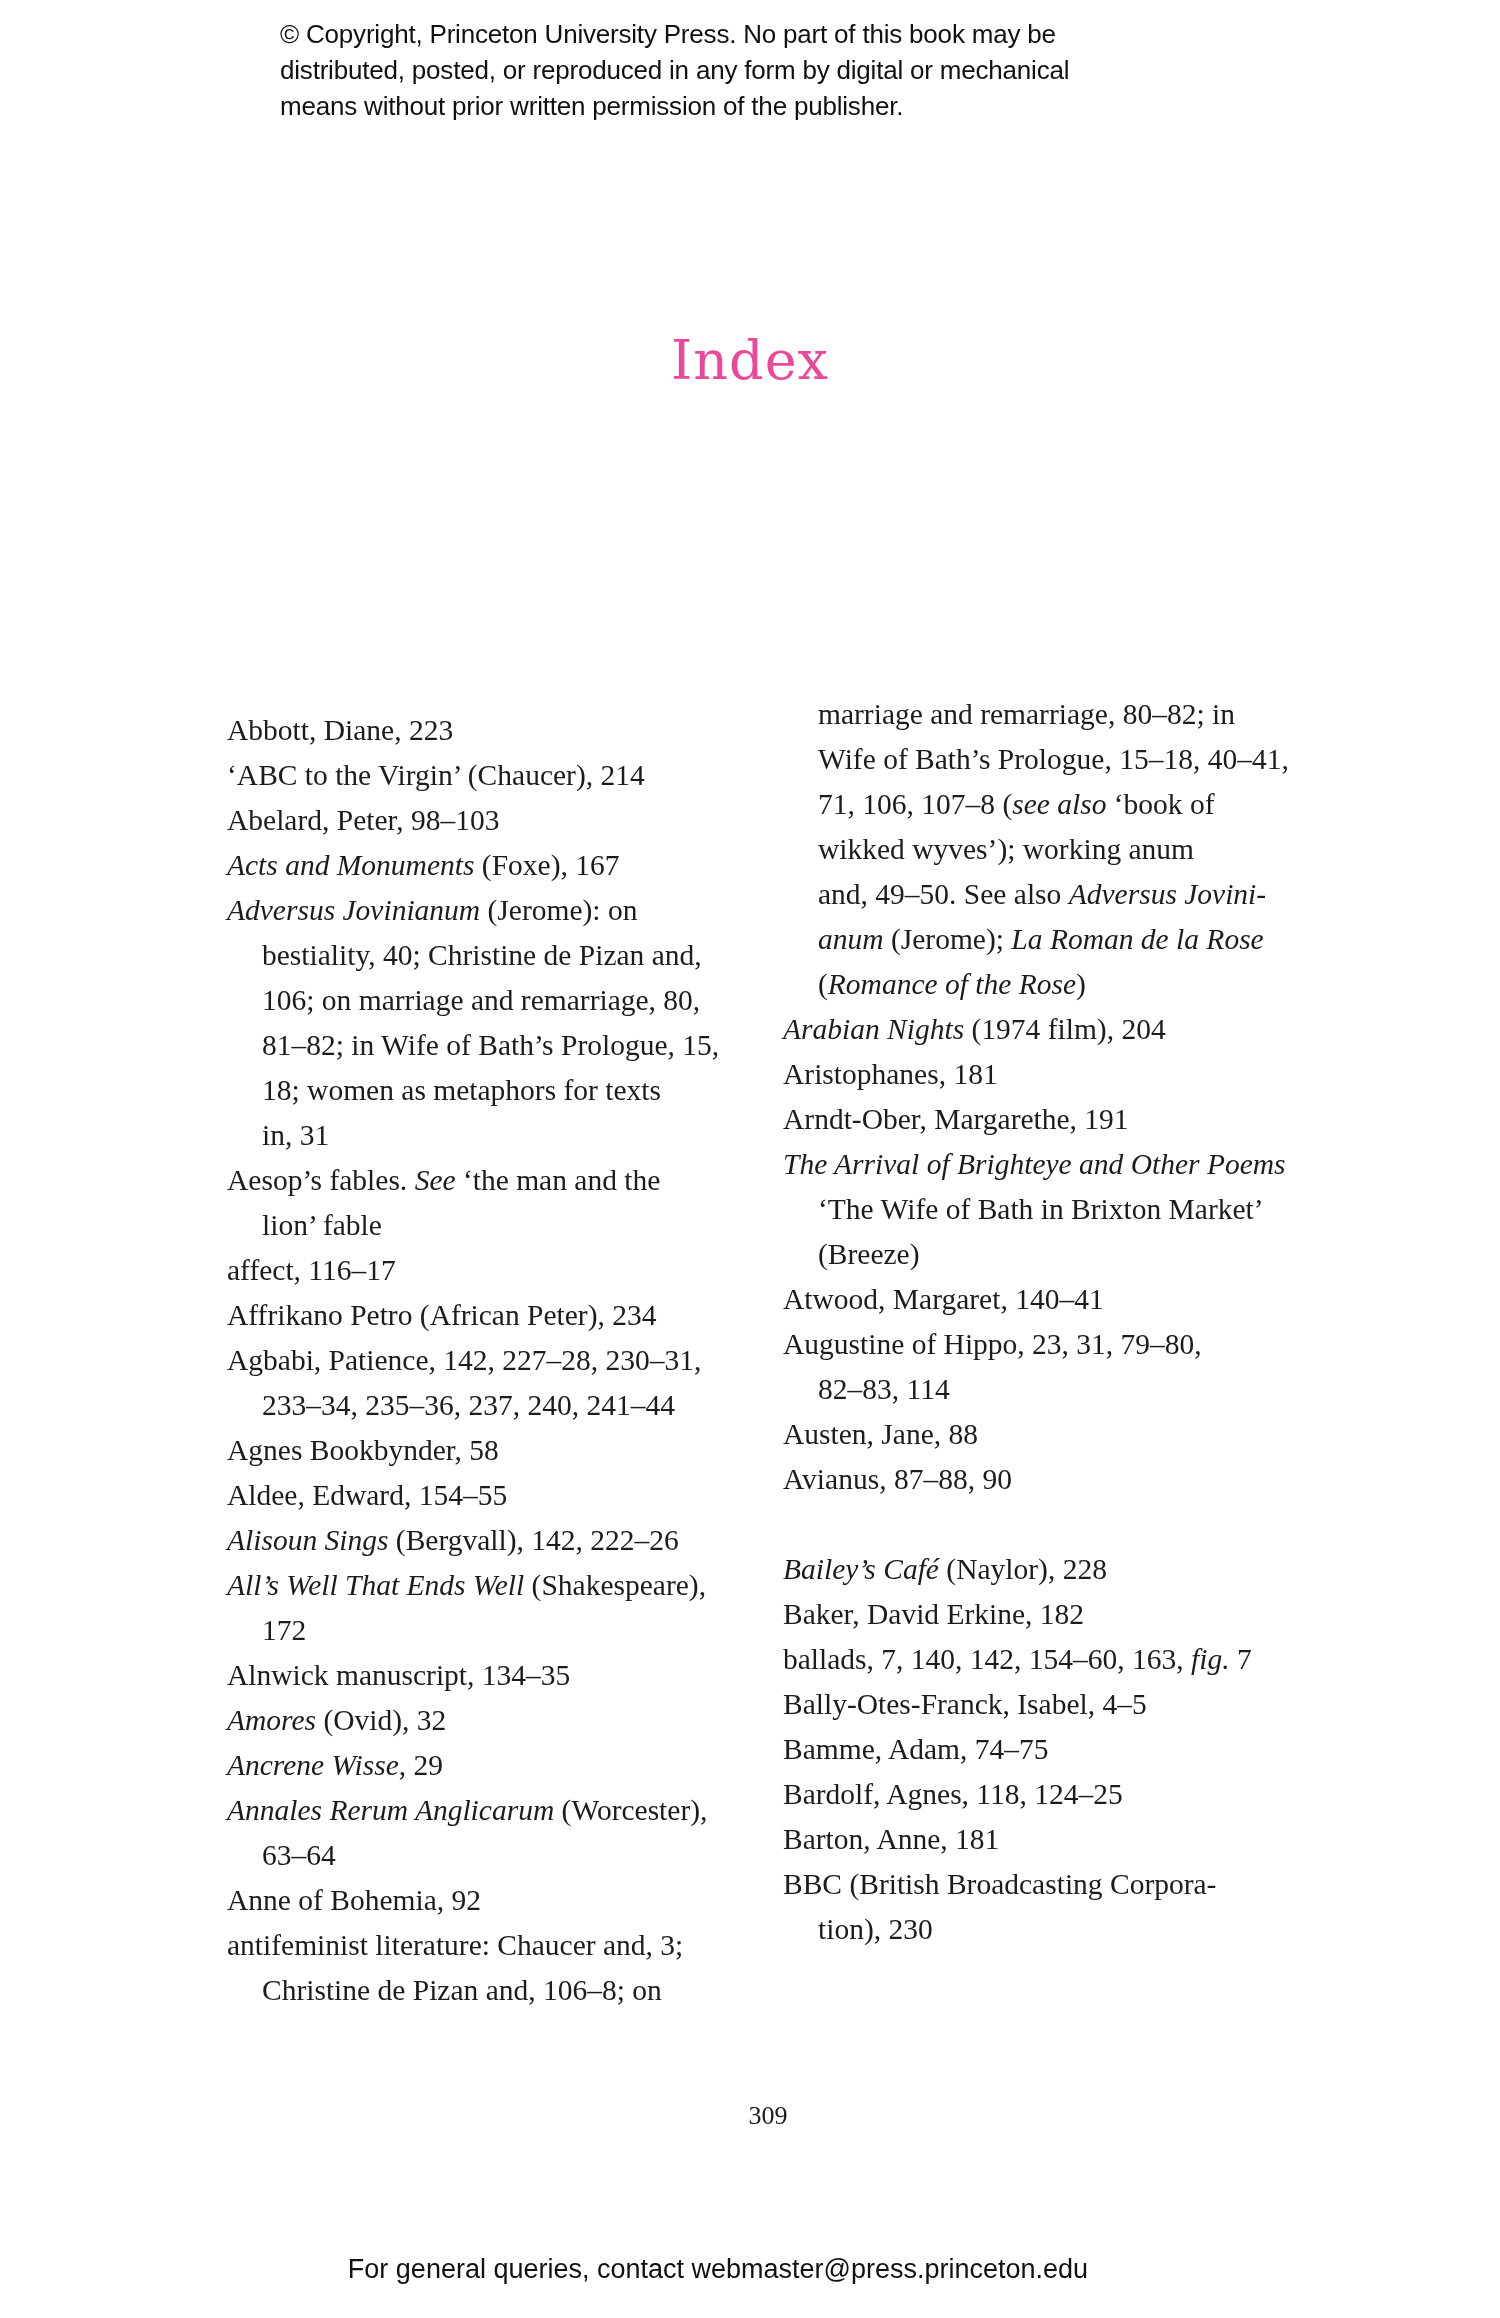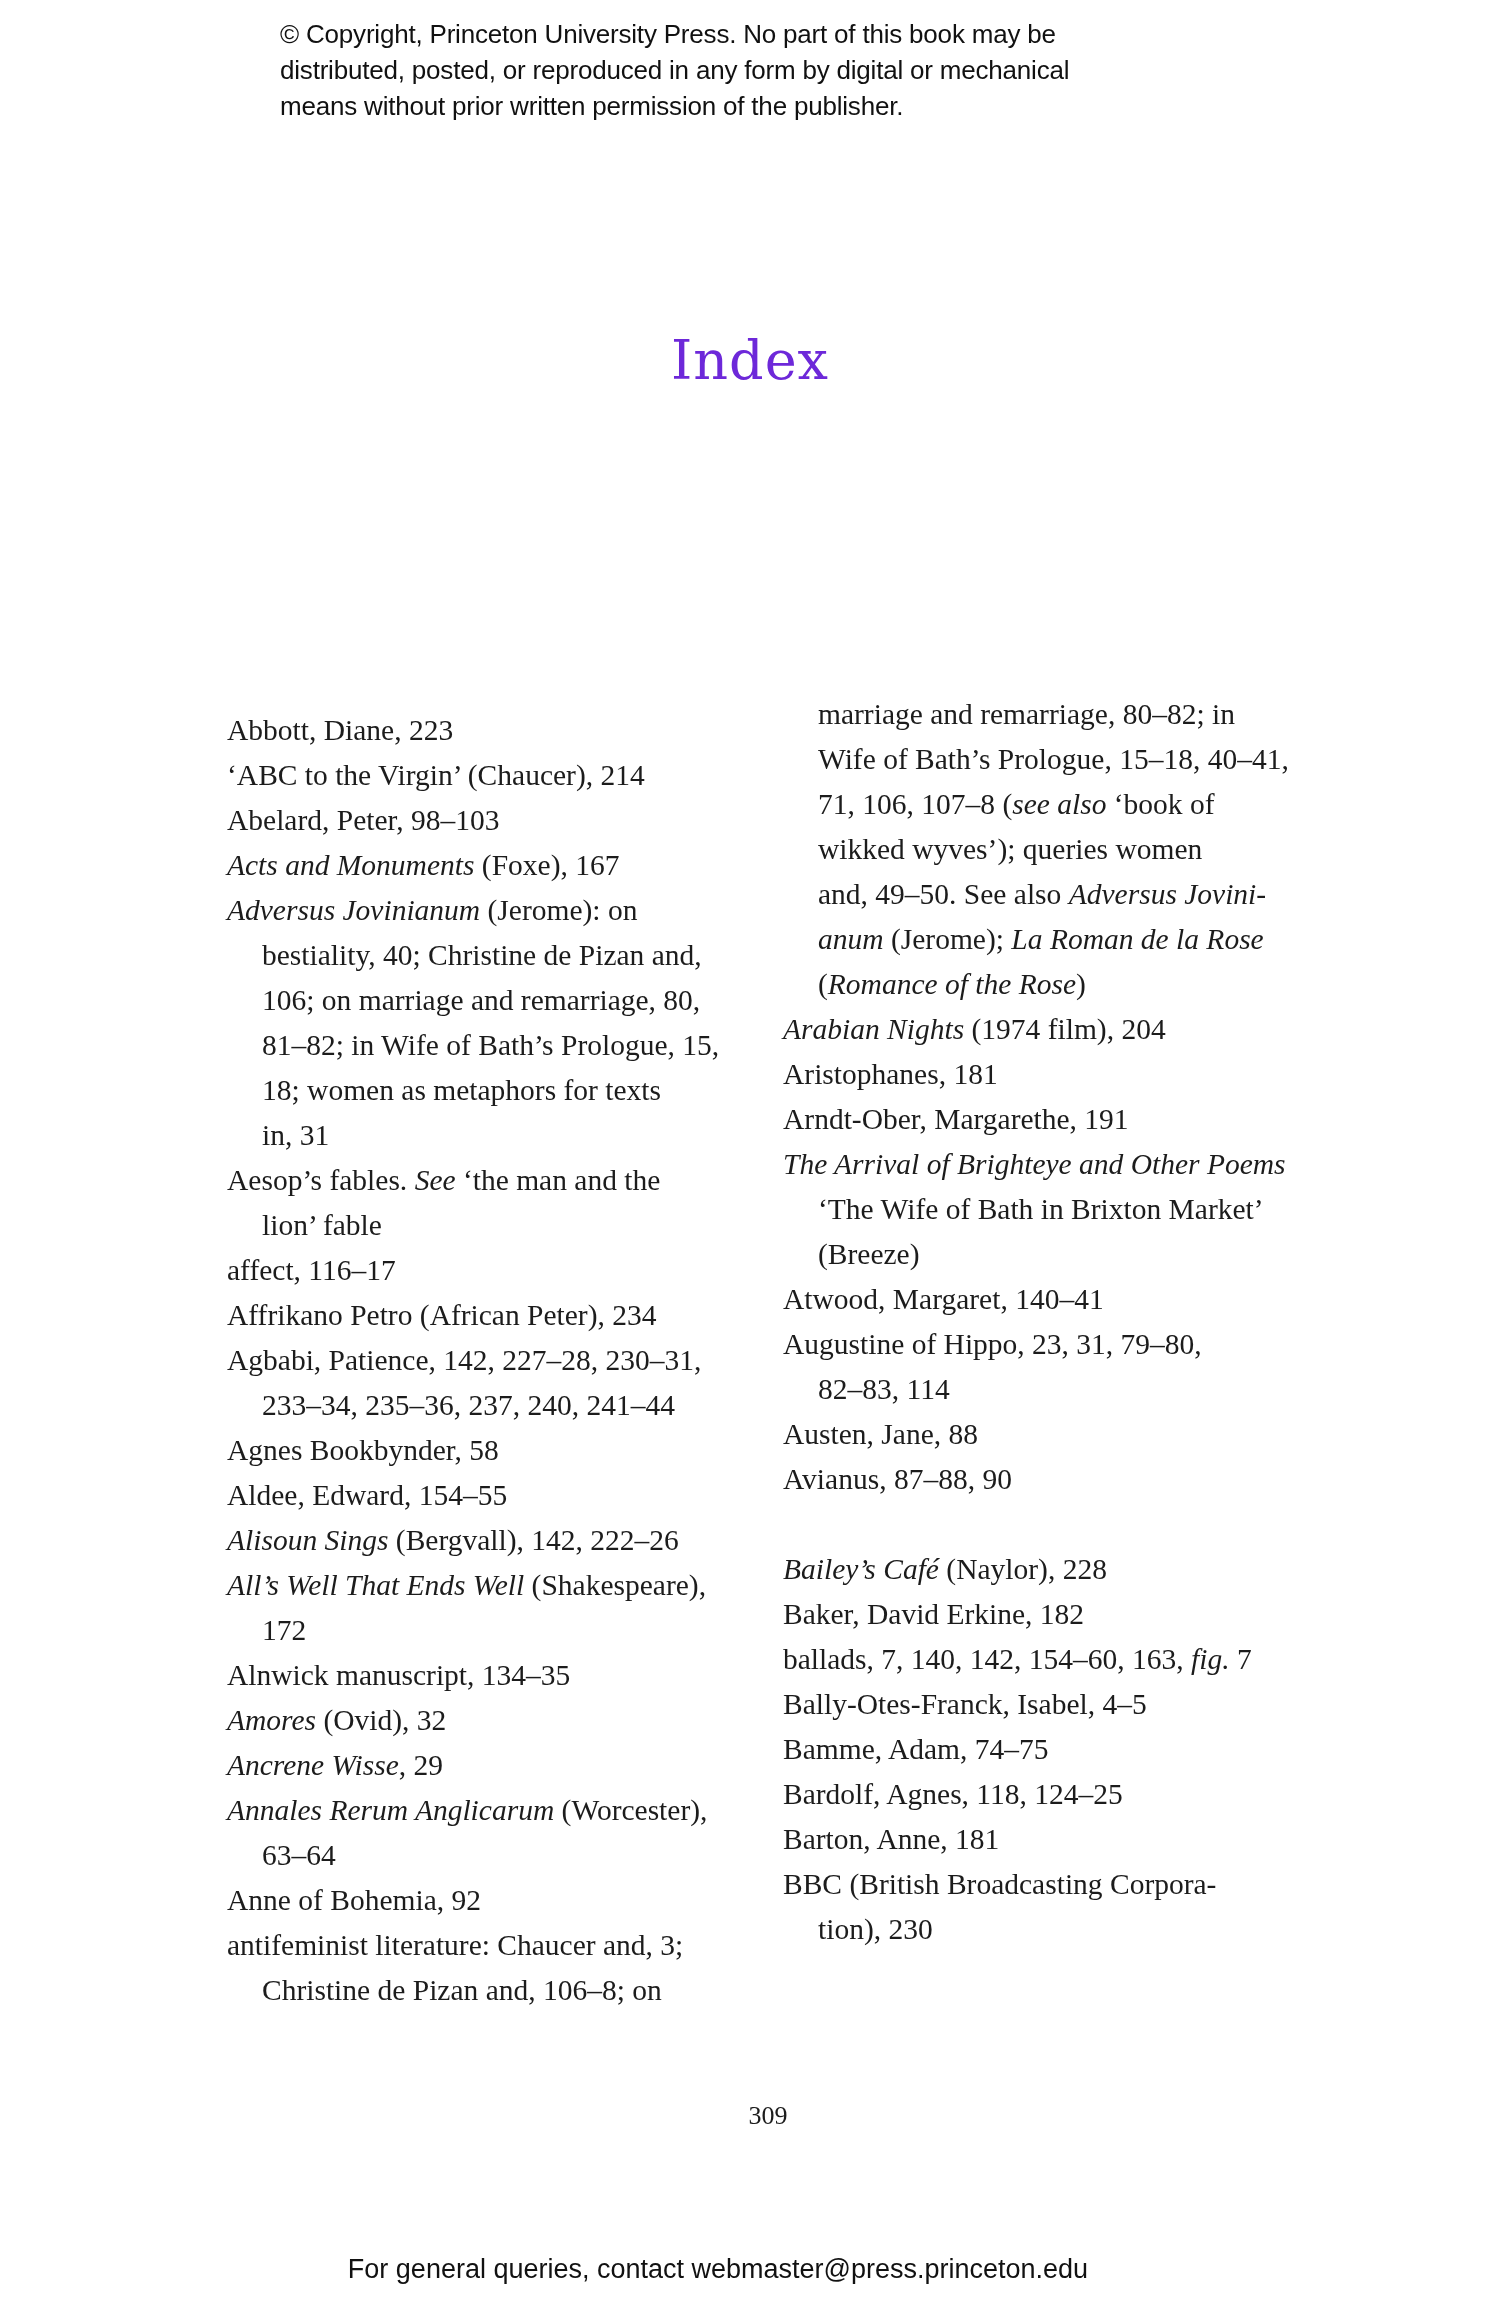--- a/index.html
+++ b/index.html
@@ -5,21 +5,21 @@
   html, body { margin: 0; padding: 0; background: #ffffff; }
   body { width: 1500px; height: 2318px; position: relative; overflow: hidden; color: #1a1a1a; }
   .copyright {
     position: absolute; left: 280px; top: 16px; width: 960px;
     font-family: "Liberation Sans", sans-serif; font-size: 26px; line-height: 36px;
     color: #111; letter-spacing: -0.2px;
   }
   .copyright div { white-space: nowrap; }
   .title {
     position: absolute; left: 0; width: 1500px; top: 326px; text-align: center;
-    font-family: "DejaVu Serif", serif; font-size: 54px; line-height: 70px; color: #6d28d9;
+    font-family: "DejaVu Serif", serif; font-size: 54px; line-height: 70px; color: #ec4899;
     letter-spacing: 1px;
   }
   .col {
     position: absolute; top: 692px; font-family: "Liberation Serif", serif;
     font-size: 29.5px; color: #1c1c1c;
   }
   .col-left { left: 227px; width: 520px; margin-top: 16px; }
   .col-right { left: 783px; width: 520px; }
   .line { height: 45px; line-height: 45px; white-space: nowrap; }
   .line.indent { padding-left: 35px; }
@@ -72,21 +72,21 @@
     <div class="line"><span class="it">Annales Rerum Anglicarum</span><span> (Worcester),</span></div>
     <div class="line indent"><span>63–64</span></div>
     <div class="line"><span>Anne of Bohemia, 92</span></div>
     <div class="line"><span>antifeminist literature: Chaucer and, 3;</span></div>
     <div class="line indent"><span>Christine de Pizan and, 106–8; on</span></div>
   </div>
 <div class="col col-right">
     <div class="line indent"><span>marriage and remarriage, 80–82; in</span></div>
     <div class="line indent"><span>Wife of Bath’s Prologue, 15–18, 40–41,</span></div>
     <div class="line indent"><span>71, 106, 107–8 (</span><span class="it">see also</span><span> ‘book of</span></div>
-    <div class="line indent"><span>wikked wyves’); queries women</span></div>
+    <div class="line indent"><span>wikked wyves’); working anum</span></div>
     <div class="line indent"><span>and, 49–50. See also </span><span class="it">Adversus Jovini-</span></div>
     <div class="line indent"><span class="it">anum</span><span> (Jerome); </span><span class="it">La Roman de la Rose</span></div>
     <div class="line indent"><span>(</span><span class="it">Romance of the Rose</span><span>)</span></div>
     <div class="line"><span class="it">Arabian Nights</span><span> (1974 film), 204</span></div>
     <div class="line"><span>Aristophanes, 181</span></div>
     <div class="line"><span>Arndt-Ober, Margarethe, 191</span></div>
     <div class="line"><span class="it">The Arrival of Brighteye and Other Poems</span></div>
     <div class="line indent"><span>‘The Wife of Bath in Brixton Market’</span></div>
     <div class="line indent"><span>(Breeze)</span></div>
     <div class="line"><span>Atwood, Margaret, 140–41</span></div>

